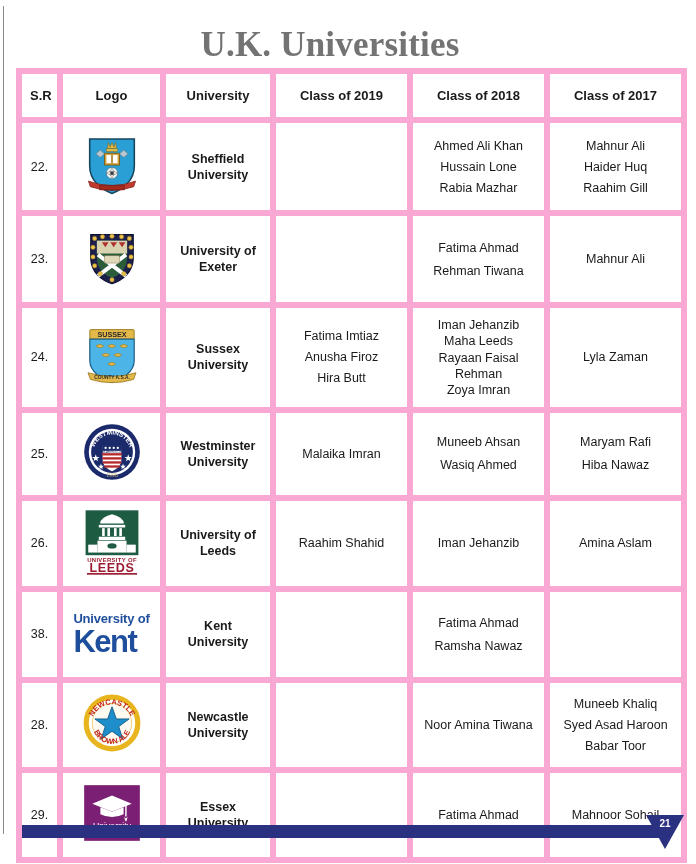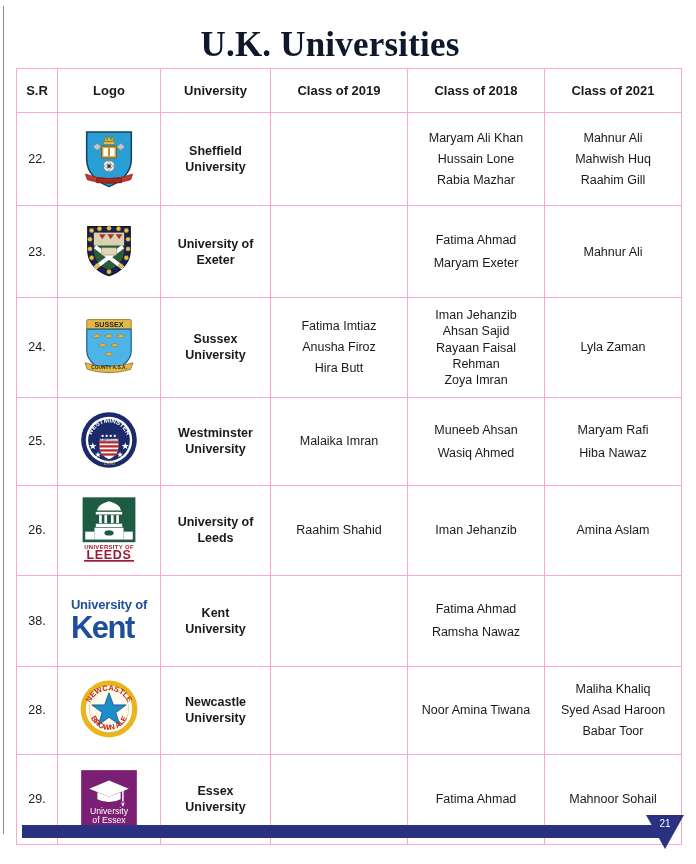--- a/index.html
+++ b/index.html
@@ -28,35 +28,35 @@
   .page-title {
     position: absolute;
     left: 0;
     top: 26px;
     width: 660px;
     text-align: center;
     font-family: "Liberation Serif", serif;
     font-weight: bold;
     font-size: 35px;
     line-height: 38px;
-    color: #0f172a;
+    color: #737373;
     letter-spacing: 0.2px;
   }
 
   
   .uni-table {
     position: absolute;
     left: 16px;
     top: 68px;
     width: 665px;
     border-collapse: collapse;
     table-layout: fixed;
   }
   .uni-table th, .uni-table td {
-    border: 1px solid #f9a8d4;
+    border: 6px solid #f9a8d4;
     padding: 8px;
     vertical-align: middle;
     text-align: center;
     color: #1a1a1a;
   }
   .uni-table thead th {
     height: 27px;
     font-size: 13px;
     font-weight: bold;
   }
@@ -117,21 +117,21 @@
     border-right: 19px solid transparent;
     border-top: 34px solid #2b3181;
   }
   .footer-page-num {
     position: absolute;
     left: 646px;
     top: 818px;
     width: 38px;
     text-align: center;
     font-size: 10px;
-    font-weight: normal;
+    font-weight: bold;
     color: #ffffff;
   }
 </style>
 </head>
 <body>
 
 <div class="page-left-rule"></div>
 
 <div class="page-title">U.K. Universities</div>
 
@@ -144,21 +144,21 @@
       <col class="col-c18">
       <col class="col-c17">
   </colgroup>
   <thead>
     <tr>
       <th>S.R</th>
       <th>Logo</th>
       <th>University</th>
       <th>Class of 2019</th>
       <th>Class of 2018</th>
-      <th>Class of 2021</th>
+      <th>Class of 2017</th>
     </tr>
   </thead>
   <tbody id="tbody">
       <tr style="height:93px">
         <td class="cell-sr">22.</td>
         <td class="logo-cell"><span class="logo-wrap"><svg width="62" height="62" viewBox="0 0 100 100" xmlns="http://www.w3.org/2000/svg">
               <path d="M14 8 H86 V52 C86 76 66 90 50 96 C34 90 14 76 14 52 Z" fill="#2a9fd6" stroke="#16465e" stroke-width="2.5"></path>
               <path d="M44 14 l3 7 3-7 3 7 3-7 1 9 h-14 z" fill="#e8c14a" stroke="#8a6a12" stroke-width="1"></path>
               <rect x="41" y="24" width="18" height="4" fill="#e8c14a" stroke="#8a6a12" stroke-width="0.8"></rect>
               <rect x="38" y="31" width="24" height="19" fill="#d8a43c" stroke="#7d5c12" stroke-width="1.5"></rect>
@@ -179,29 +179,29 @@
               </g>
               <path d="M12 76 q38 14 76 0 l-3 9 q-35 12 -70 0 z" fill="#c0392b" stroke="#7e2119" stroke-width="1.2"></path>
               <path d="M30 83 h40 v7 h-40 z" fill="#a52a1e" stroke="#6d1b13" stroke-width="1"></path>
             </svg></span></td>
         <td class="cell-uni"><span><span style="display:block">Sheffield</span><span style="display:block">University</span></span></td>
         <td class="cell-names">
           <span class="names sp-none"></span>
         </td>
         <td class="cell-names">
           <span class="names sp-mid">
-            <span class="nm">Maryam Ali Khan</span>
+            <span class="nm">Ahmed Ali Khan</span>
             <span class="nm">Hussain Lone</span>
             <span class="nm">Rabia Mazhar</span>
           </span>
         </td>
         <td class="cell-names">
           <span class="names sp-mid">
             <span class="nm">Mahnur Ali</span>
-            <span class="nm">Mahwish Huq</span>
+            <span class="nm">Haider Huq</span>
             <span class="nm">Raahim Gill</span>
           </span>
         </td>
       </tr>
       <tr style="height:92px">
         <td class="cell-sr">23.</td>
         <td class="logo-cell"><span class="logo-wrap"><svg width="56" height="56" viewBox="0 0 100 100" xmlns="http://www.w3.org/2000/svg">
               <path d="M12 8 H88 V50 C88 76 68 90 50 96 C32 90 12 76 12 50 Z" fill="#1b1f4b" stroke="#0d1030" stroke-width="2"></path>
               <path d="M23 19 H77 V50 C77 70 62 81 50 86 C38 81 23 70 23 50 Z" fill="#2a5c3a"></path>
               <path d="M23 19 H77 V42 H23 Z" fill="#d9d2b0"></path>
@@ -229,21 +229,21 @@
                 <circle cx="50" cy="89" r="4"></circle>
               </g>
             </svg></span></td>
         <td class="cell-uni"><span><span style="display:block">University of</span><span style="display:block">Exeter</span></span></td>
         <td class="cell-names">
           <span class="names sp-none"></span>
         </td>
         <td class="cell-names">
           <span class="names sp-loose">
             <span class="nm">Fatima Ahmad</span>
-            <span class="nm">Maryam Exeter</span>
+            <span class="nm">Rehman Tiwana</span>
           </span>
         </td>
         <td class="cell-names">
           <span class="names sp-none">
             <span class="nm">Mahnur Ali</span>
           </span>
         </td>
       </tr>
       <tr style="height:91px">
         <td class="cell-sr">24.</td>
@@ -266,21 +266,21 @@
         <td class="cell-names">
           <span class="names sp-mid">
             <span class="nm">Fatima Imtiaz</span>
             <span class="nm">Anusha Firoz</span>
             <span class="nm">Hira Butt</span>
           </span>
         </td>
         <td class="cell-names">
           <span class="names sp-tight">
             <span class="nm">Iman Jehanzib</span>
-            <span class="nm">Ahsan Sajid</span>
+            <span class="nm">Maha Leeds</span>
             <span class="nm">Rayaan Faisal Rehman</span>
             <span class="nm">Zoya Imran</span>
           </span>
         </td>
         <td class="cell-names">
           <span class="names sp-none">
             <span class="nm">Lyla Zaman</span>
           </span>
         </td>
       </tr>
@@ -417,21 +417,21 @@
         <td class="cell-names">
           <span class="names sp-none"></span>
         </td>
         <td class="cell-names">
           <span class="names sp-none">
             <span class="nm">Noor Amina Tiwana</span>
           </span>
         </td>
         <td class="cell-names">
           <span class="names sp-mid">
-            <span class="nm">Maliha Khaliq</span>
+            <span class="nm">Muneeb Khaliq</span>
             <span class="nm">Syed Asad Haroon</span>
             <span class="nm">Babar Toor</span>
           </span>
         </td>
       </tr>
       <tr style="height:90px">
         <td class="cell-sr">29.</td>
         <td class="logo-cell"><span class="logo-wrap"><svg width="58" height="58" viewBox="0 0 100 100" xmlns="http://www.w3.org/2000/svg">
               <rect x="2" y="2" width="96" height="96" fill="#7a1f73"></rect>
               <path d="M50 20 L84 34 L50 48 L16 34 Z" fill="#ffffff"></path>

